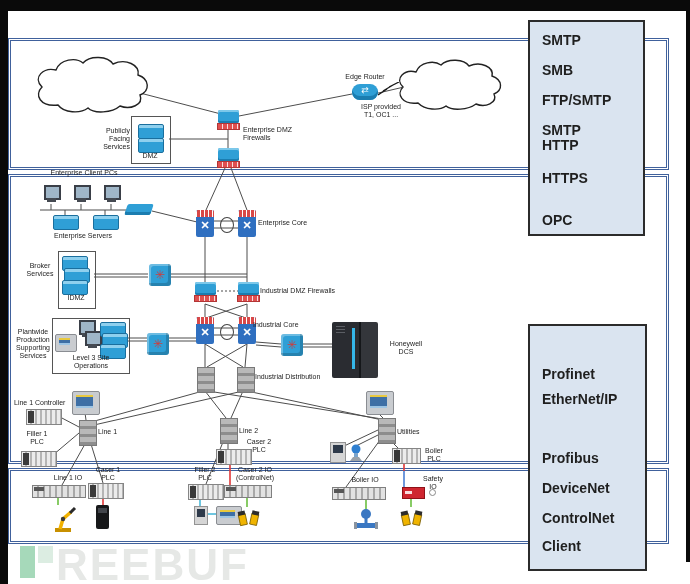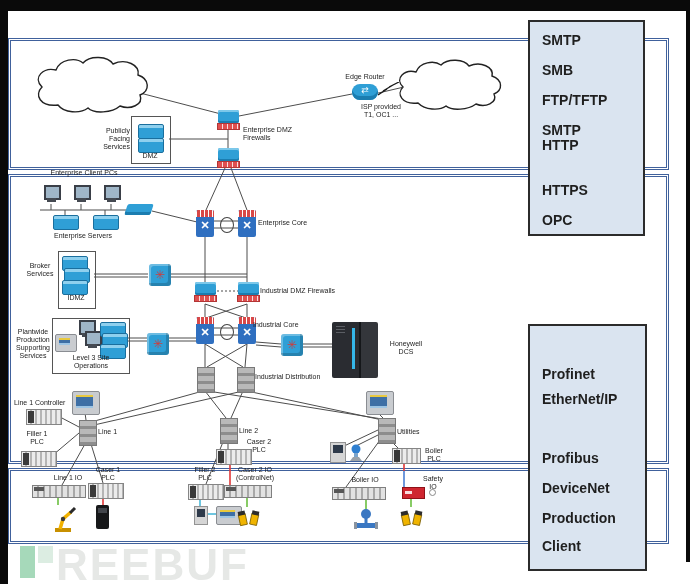--- a/index.html
+++ b/index.html
@@ -336,33 +336,33 @@
       </g>
     <g transform="rotate(12 19 12)">
         <rect x="15" y="8" width="7" height="11" fill="#f0b400" stroke="#7a5d00" stroke-width="0.8"></rect>
         <rect x="15" y="5" width="7" height="4" fill="#2c2c2c"></rect>
       </g>
   </svg>
 
   <div class="proto" style="left:528px;top:20px;width:113px;height:212px;">
     <div class="pitem" style="top:10px">SMTP</div>
     <div class="pitem" style="top:40px">SMB</div>
-    <div class="pitem" style="top:70px">FTP/TFTP</div>
+    <div class="pitem" style="top:70px">FTP/SMTP</div>
     <div class="pitem" style="top:100px">SMTP</div>
     <div class="pitem" style="top:115px">HTTP</div>
-    <div class="pitem" style="top:160px">HTTPS</div>
+    <div class="pitem" style="top:148px">HTTPS</div>
     <div class="pitem" style="top:190px">OPC</div>
   </div>
 
   <div class="proto" style="left:528px;top:324px;width:115px;height:243px;">
     <div class="pitem" style="top:40px">Profinet</div>
     <div class="pitem" style="top:65px">EtherNet/IP</div>
     <div class="pitem" style="top:124px">Profibus</div>
     <div class="pitem" style="top:154px">DeviceNet</div>
-    <div class="pitem" style="top:184px">Production</div>
+    <div class="pitem" style="top:184px">ControlNet</div>
     <div class="pitem" style="top:212px">Client</div>
   </div>
 
   <div id="watermark" style="left:0;top:543px;width:340px;height:41px;">
     <span class="wbar1"></span>
     <span class="wbar2"></span>
     <span class="wtext">REEBUF</span>
   </div>
 
   <div class="bar" style="left:0;top:0;width:690px;height:11px;"></div>

